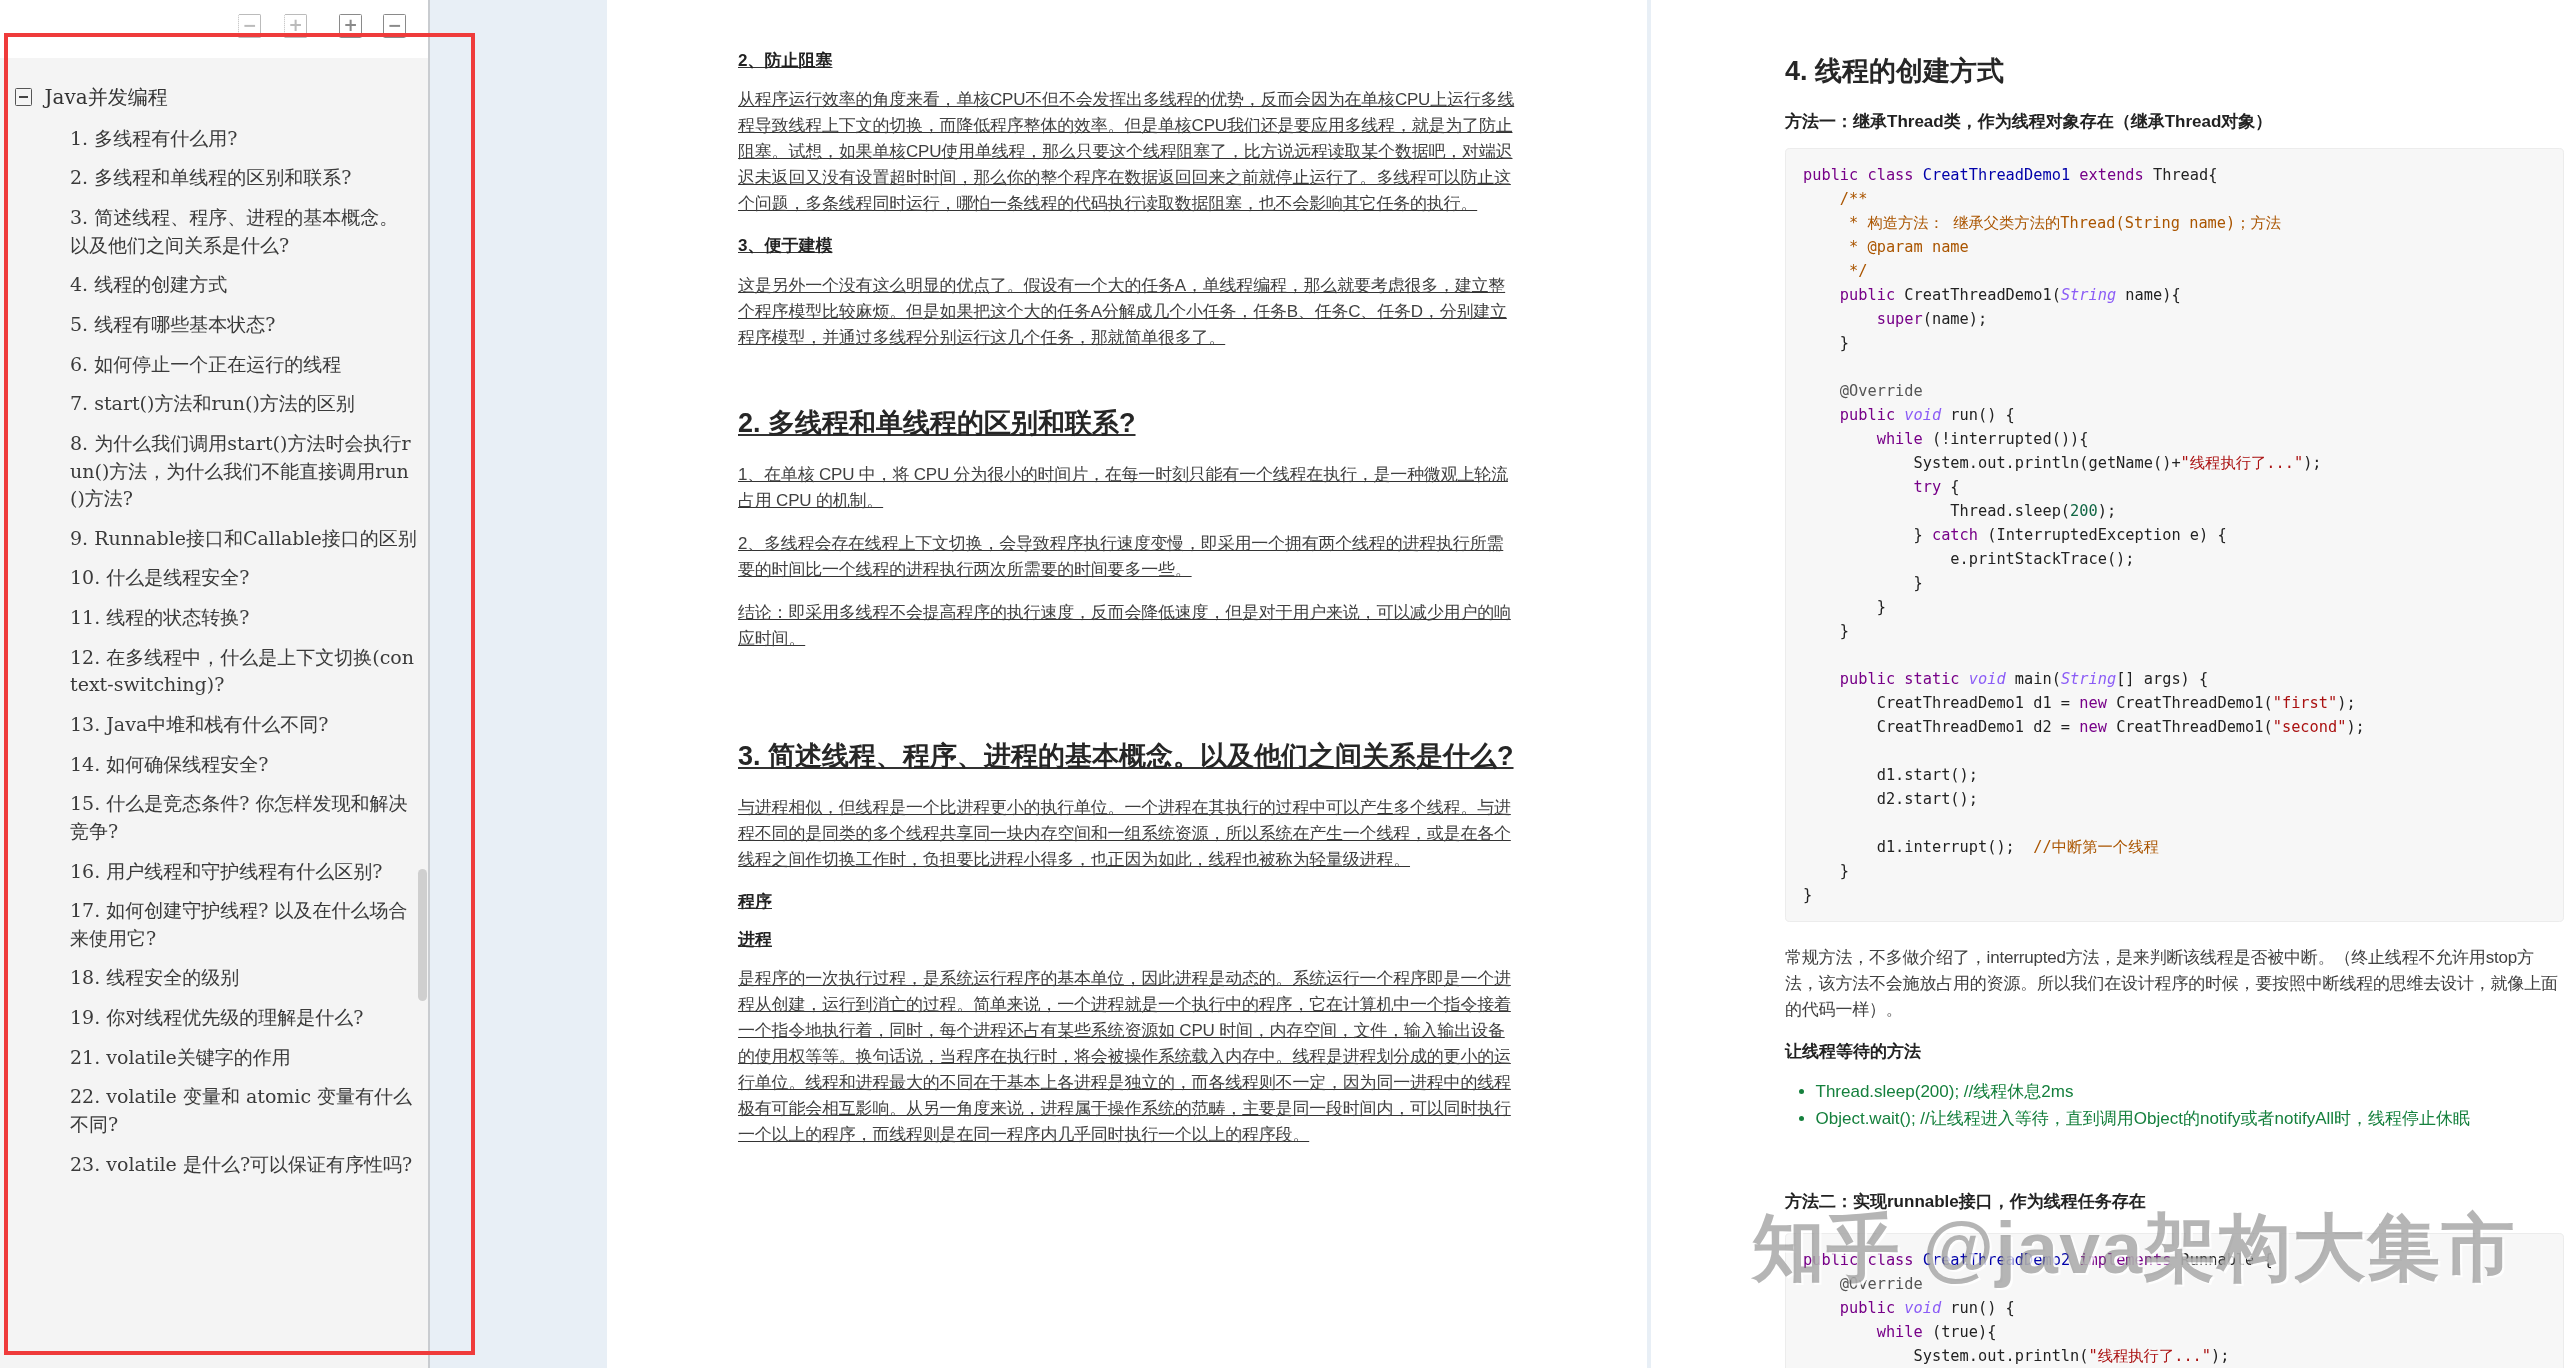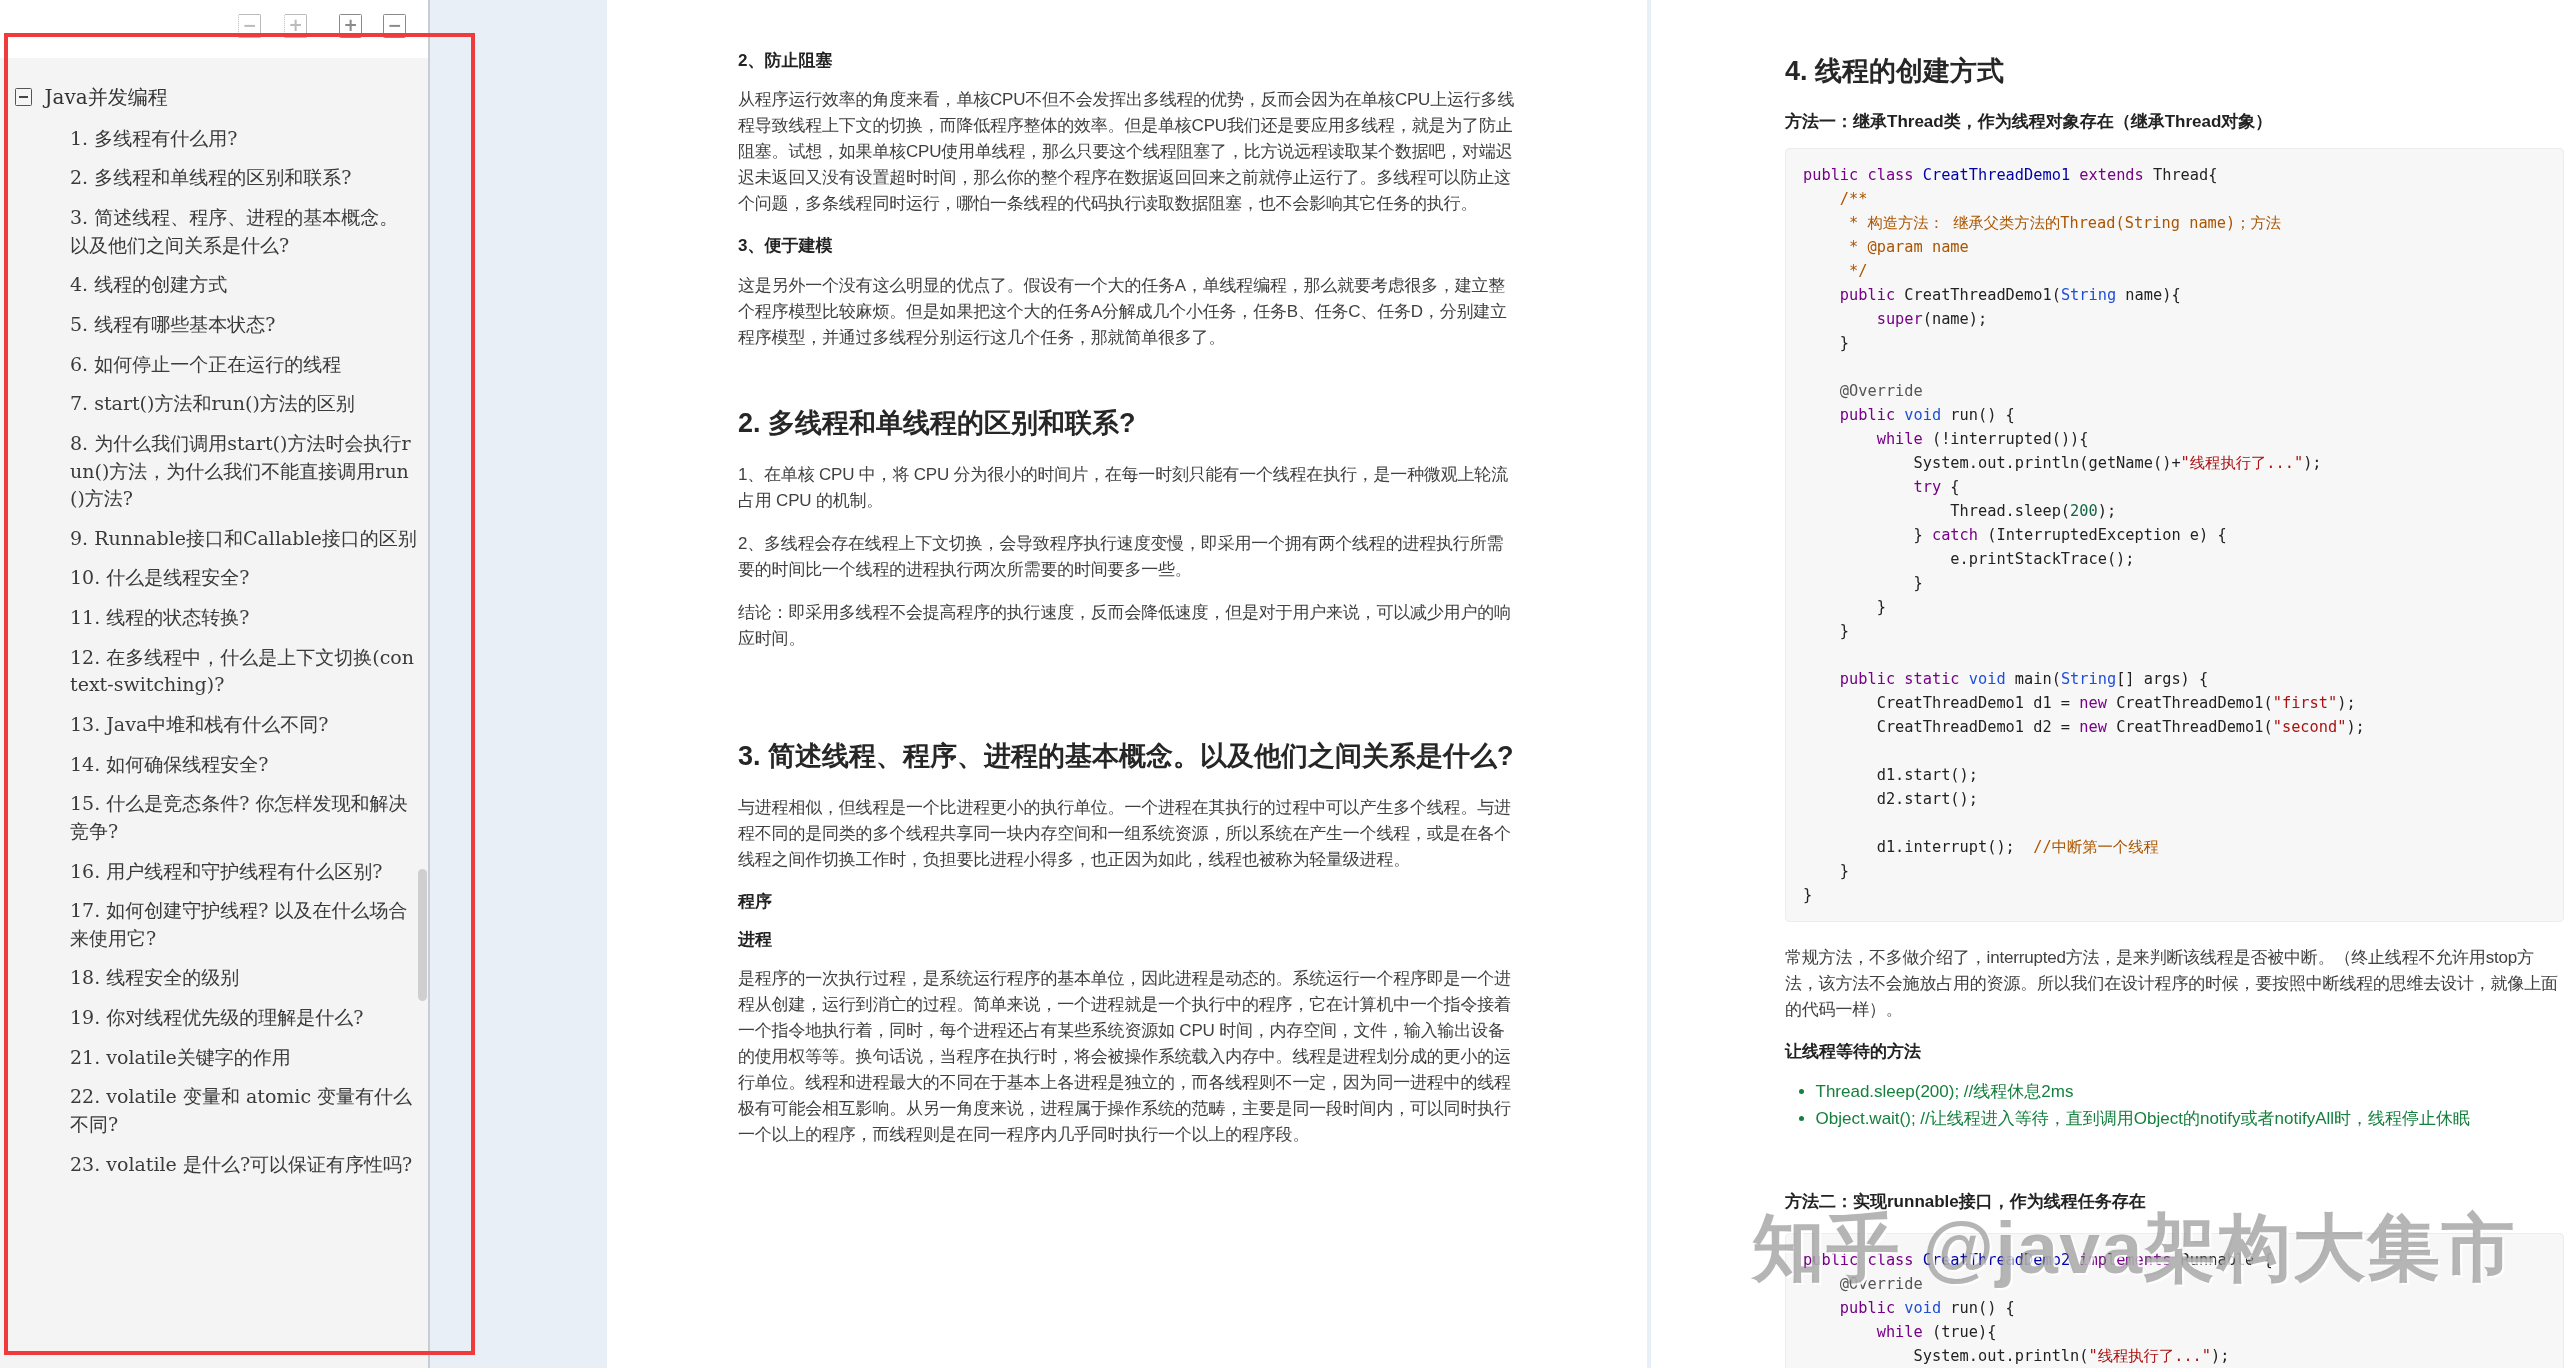--- a/index.html
+++ b/index.html
@@ -48,34 +48,34 @@
   .red-outline {
     position:absolute; left:3.8px; top:33px; width:471px; height:1322px;
     border:4.6px solid #ef3b3b; box-sizing:border-box; pointer-events:none;
   }
   
   .page {
     position:absolute; top:0; height:1368px; background:#fff; box-sizing:border-box;
   }
   .page-mid { left:607px; width:1040px; padding:49px 0 0 131px; }
   .page-right { left:1651px; width:925px; padding:53px 0 0 134px; }
-  .p-inner-mid { width:779px; }
+  .p-inner-mid { width:779px;text-decoration:underline; }
   .p-inner-right { width:779px; }
   h4.sub { font:bold 17px/23px "Liberation Sans",sans-serif; color:#222; margin:0 0 15.3px 0; }
   p.body { font:17px/26px "Liberation Sans",sans-serif; color:#404040; margin:12px 0 17px 0; letter-spacing:-0.2px; }
   h2.sec { font:bold 27px/37px "Liberation Sans",sans-serif; color:#262626; margin:0 0 20px 0; }
   .code-block {
     background:#f7f7f7; border:1.5px solid #ececec; border-radius:4.6px;
     box-sizing:border-box; padding:13.7px 17px; margin:0 0 23px 0;
     font:15.3px/24px "DejaVu Sans Mono","Liberation Mono",monospace; color:#222;
     white-space:pre; overflow:hidden;
   }
   .kw { color:#770088; }
   .def { color:#0000aa; }
-  .typ { color:#1d4ed8; }
+  .typ { color:#8b5cf6;font-style:italic; }
   .cm { color:#aa5500; }
   .str { color:#aa1111; }
   .num { color:#116644; }
   ul.bullets { margin:0 0 17px 0; padding-left:30.5px; }
   ul.bullets li { font:17px/27.5px "Liberation Sans",sans-serif; color:#15803d; }
   .watermark {
     position:absolute; left:1752px; top:1206px;
     font:bold 73px/84px "Liberation Sans",sans-serif; color:rgba(120,120,120,0.55);
     text-shadow:2.3px 2.3px 0 rgba(255,255,255,0.8); letter-spacing:1.5px; white-space:nowrap;
     pointer-events:none;

